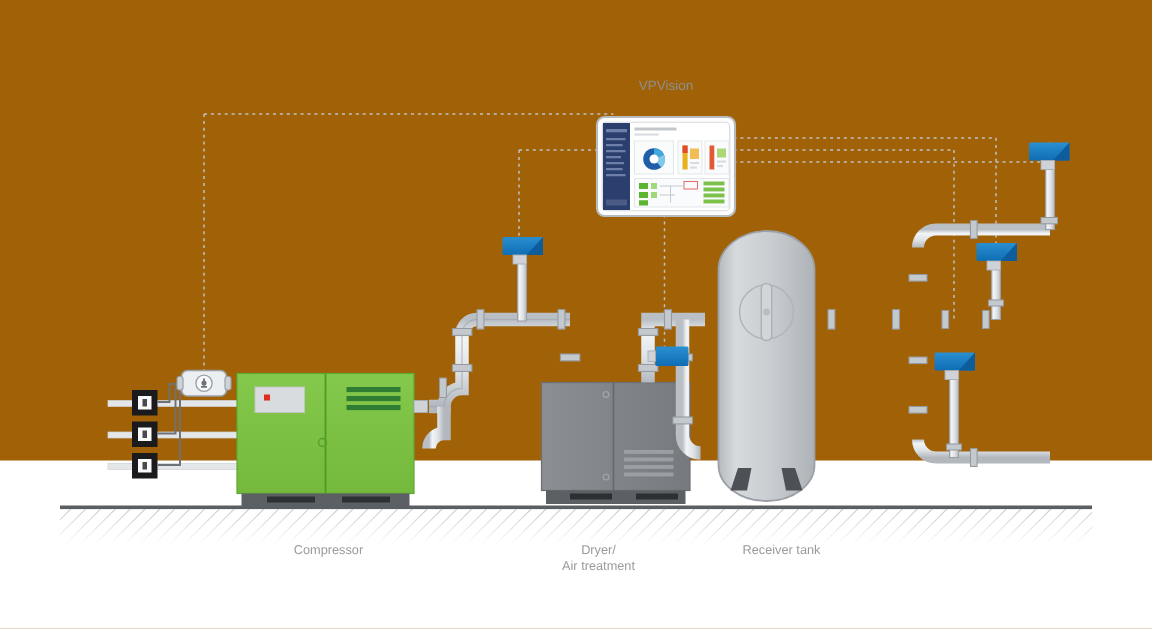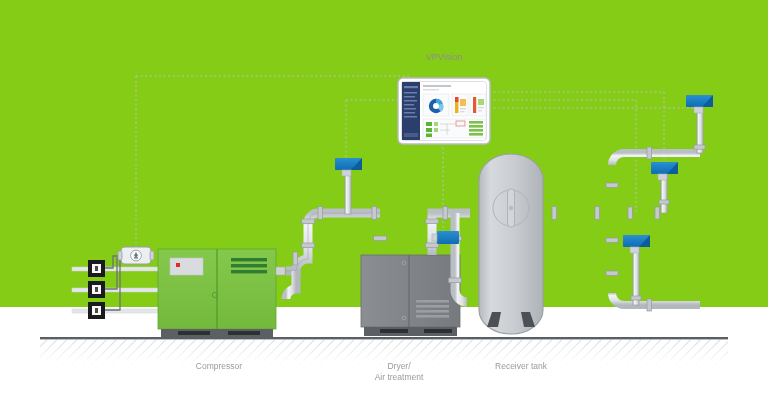--- a/index.html
+++ b/index.html
@@ -1,18 +1,18 @@
 <!DOCTYPE html>
 <html><head>
 <meta charset="utf-8">
 <style>
   html,body{margin:0;padding:0;background:#ffffff;}
   body{width:768px;height:419px;overflow:hidden;
        font-family:"Liberation Sans", sans-serif;}
-  #stage{position:relative;width:768px;height:307px;background:#84cc16;}
+  #stage{position:relative;width:768px;height:307px;background:#a16207;}
   #stage svg{display:block;}
   .lbl{fill:#9a9a9a;font-family:"Liberation Sans",sans-serif;font-size:8.5px;}
   .title{fill:#8e8e8e;font-family:"Liberation Sans",sans-serif;font-size:9px;}
 </style>
 </head>
 <body>
 
 <div id="stage">
 <svg width="768" height="419" viewBox="0 0 768 419" xmlns="http://www.w3.org/2000/svg">
   <defs>

